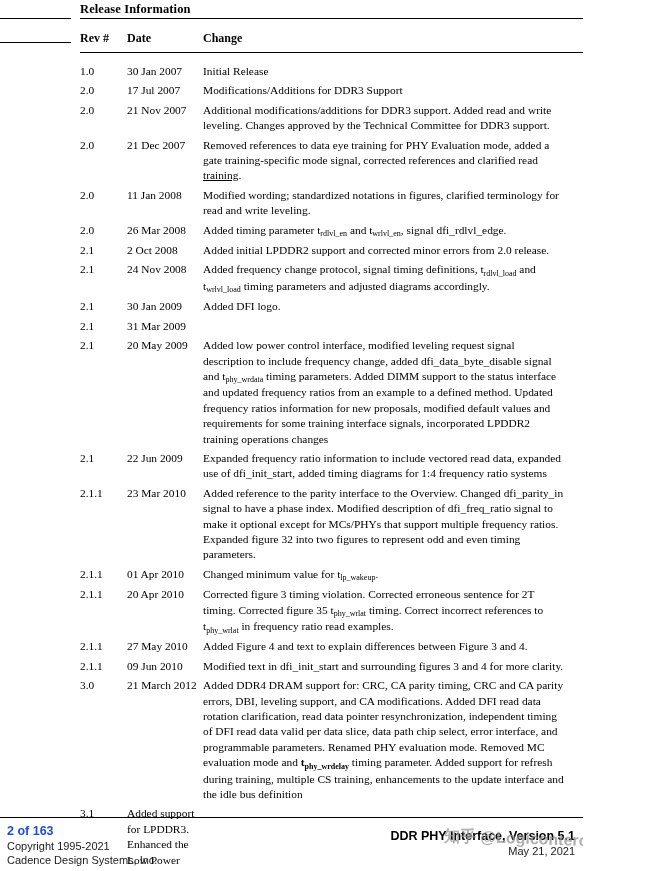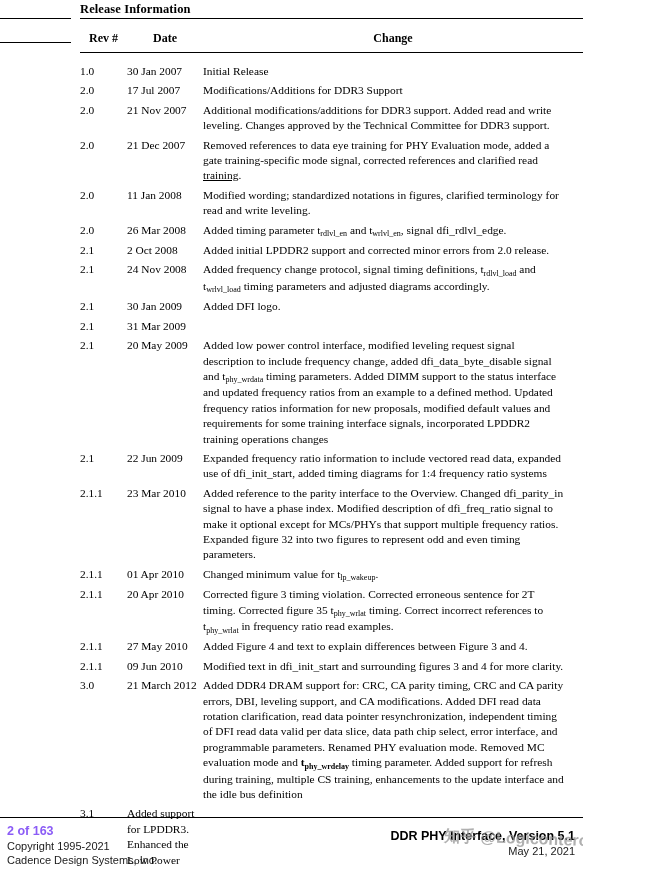--- a/index.html
+++ b/index.html
@@ -22,21 +22,20 @@
   .section-title {
     font-weight:bold; font-size:12.5px; line-height:13px;
     letter-spacing:0.1px;
   }
   .rule { border-top:1.6px solid #000; height:0; }
   .rule.top { margin-top:2px; }
   .col-header {
     display:grid; grid-template-columns:47px 76px 1fr;
     font-weight:bold; font-size:12px;
     padding:12px 0 6px 0;
-    text-align:center;
   }
   .rows {
     display:flex; flex-direction:column; gap:4px;
     padding-top:11px; padding-right:15px;
   }
   .row {
     display:grid; grid-template-columns:47px 76px 1fr;
     font-size:11.4px; line-height:15.4px;
   }
   .cell { white-space:normal; }
@@ -46,21 +45,21 @@
 
   .footer-rule {
     position:absolute; left:0; top:817px; width:669px; height:0;
     border-top:1.6px solid #000;
   }
   .footer-left {
     position:absolute; left:7px; top:823px;
     font-family:"Liberation Sans", sans-serif;
     font-size:11px; line-height:14px; color:#1a1a1a;
   }
-  .footer-left .pagenum { font-weight:bold; font-size:12.5px; line-height:16px; color:#8b5cf6; }
+  .footer-left .pagenum { font-weight:bold; font-size:12.5px; line-height:16px; color:#1d4ed8; }
   .footer-right {
     position:absolute; right:8px; top:829px; text-align:right;
     font-family:"Liberation Sans", sans-serif;
     font-size:11px; line-height:15px; color:#1a1a1a;
     z-index:1;
   }
   .footer-right .doctitle { font-weight:bold; font-size:12.5px; color:#000; }
   .watermark {
     position:absolute; left:444px; top:829px;
     font-family:"Liberation Sans", sans-serif;

